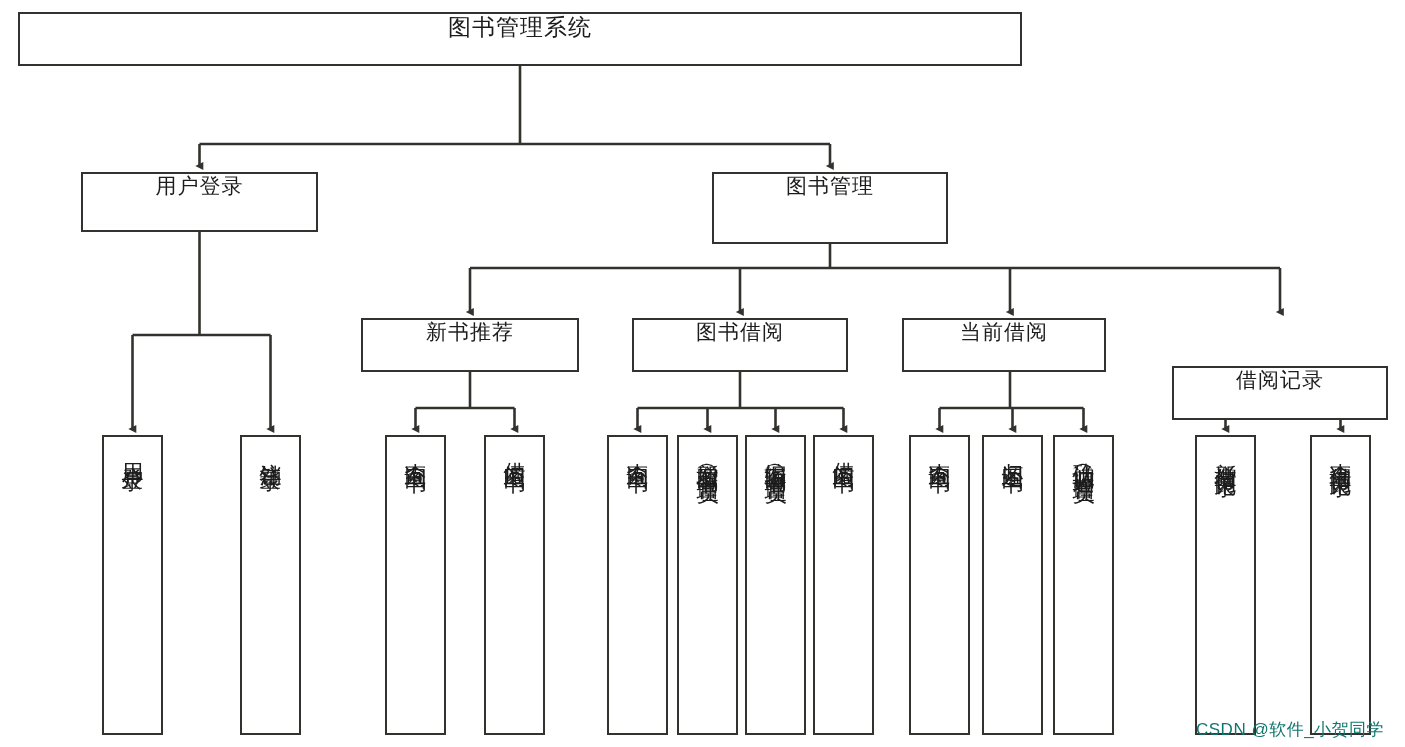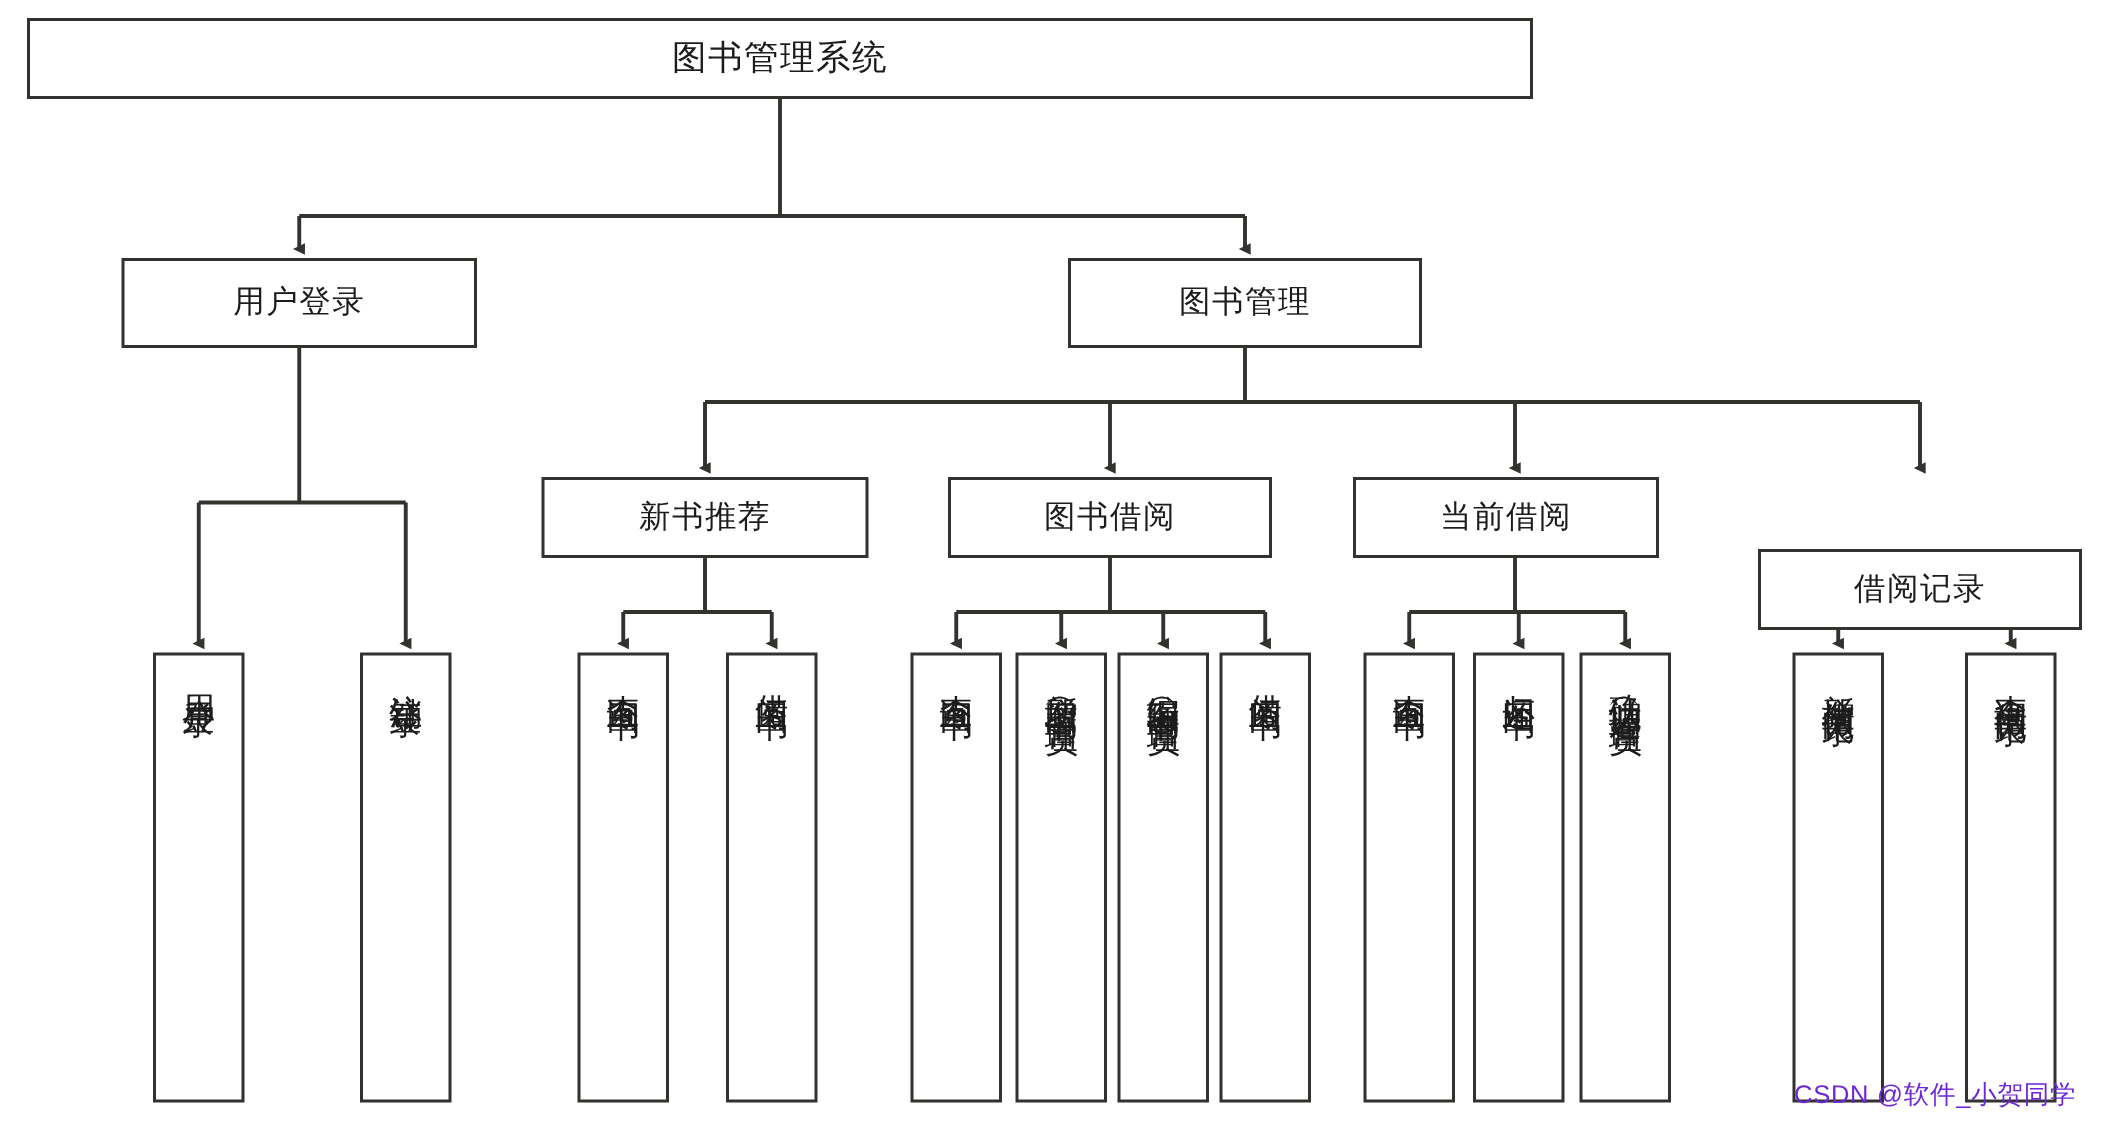--- a/index.html
+++ b/index.html
@@ -25,21 +25,20 @@
     width: 1405px;
     height: 747px;
     pointer-events: none;
   }
   .node {
     position: absolute;
     box-sizing: border-box;
     background: #ffffff;
     border: 2px solid #33322f;
     display: flex;
-    align-items: center;
     justify-content: center;
     color: #1a1a1a;
   }
   .node .node-label {
     display: block;
     text-align: center;
     line-height: 1.18;
     color: #1c1c1c;
   }
   
@@ -63,21 +62,21 @@
     text-orientation: upright;
     font-size: 22px;
     letter-spacing: 3px;
     line-height: 1;
     white-space: nowrap;
     max-height: 292px;
   }
   .watermark {
     position: absolute;
     font-size: 17px;
-    color: #6d28d9;
+    color: #0f766e;
     white-space: nowrap;
     letter-spacing: 0.5px;
     user-select: none;
   }
 </style>
 </head>
 <body>
 
 <div id="diagram-canvas">
 
@@ -124,21 +123,21 @@
       </g>
   </svg>
 
   <div class="node node-root" style="left: 18px; top: 12px; width: 1004px; height: 54px;">
     <span class="node-label">图书管理系统</span>
   </div>
 
   <div class="node node-branch" style="left: 81px; top: 172px; width: 237px; height: 60px;">
     <span class="node-label">用户登录</span>
   </div>
-  <div class="node node-branch" style="left: 712px; top: 172px; width: 236px; height: 60px;">
+  <div class="node node-branch" style="left: 712px; top: 172px; width: 236px; height: 72px;">
     <span class="node-label">图书管理</span>
   </div>
 
   <div class="node node-branch" style="left: 361px; top: 318px; width: 218px; height: 54px;">
     <span class="node-label">新书推荐</span>
   </div>
   <div class="node node-branch" style="left: 632px; top: 318px; width: 216px; height: 54px;">
     <span class="node-label">图书借阅</span>
   </div>
   <div class="node node-branch" style="left: 902px; top: 318px; width: 204px; height: 54px;">

